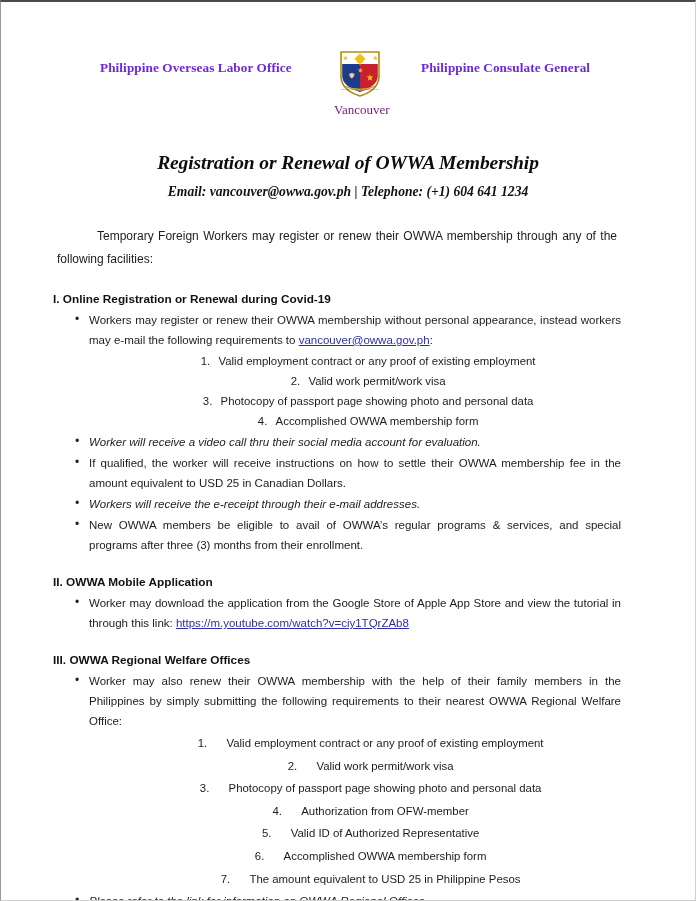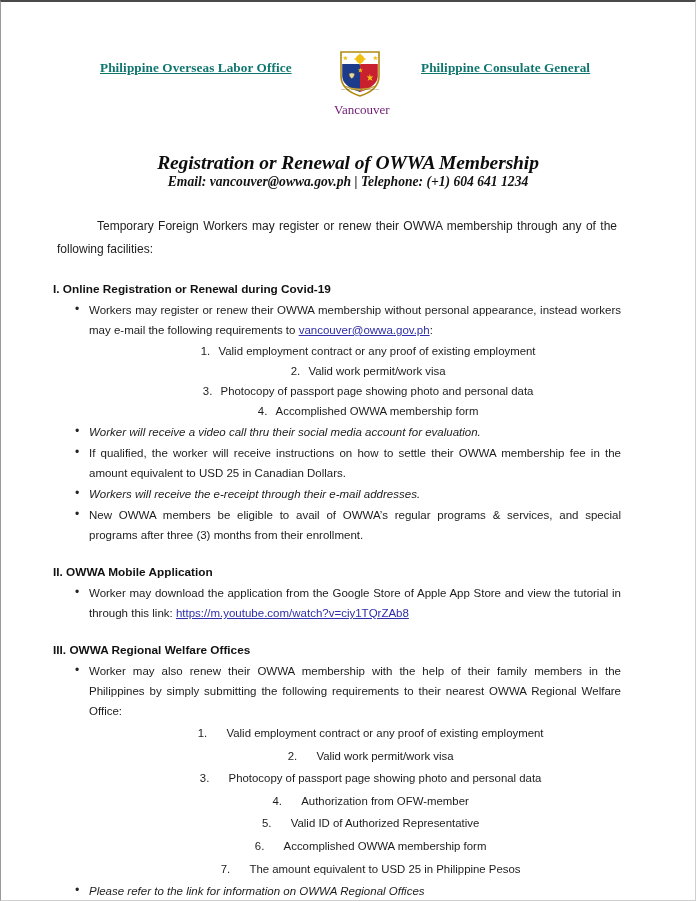--- a/index.html
+++ b/index.html
@@ -27,24 +27,23 @@
   .letterhead {
     position: relative;
     height: 136px;
   }
   .lh-left, .lh-right {
     position: absolute;
     top: 58px;
     font-family: "Liberation Serif", serif;
     font-weight: bold;
     font-size: 13.2px;
-    color: #0f766e;
+    color: #6d28d9;
     letter-spacing: 0.1px;
     white-space: nowrap;
-    text-decoration: underline;
   }
   .lh-left  { left: 99px; }
   .lh-right { left: 420px; }
 
   .seal-wrap {
     position: absolute;
     left: 333px;
     top: 46px;
     width: 52px;
     text-align: center;
@@ -75,21 +74,21 @@
     color: #0d0d0d;
     letter-spacing: -0.1px;
     font-style: italic;
   }
   .doc-subtitle {
     font-family: "Liberation Serif", serif;
     font-style: italic;
     font-weight: bold;
     font-size: 13.6px;
     color: #111111;
-    margin-top: 0;
+    margin-top: 10px;
   }
 
   
   .body-area {
     padding: 0 74px 0 52px;
     margin-top: 25px;
     color: #1c1c1c;
   }
   .intro {
     font-size: 12px;

